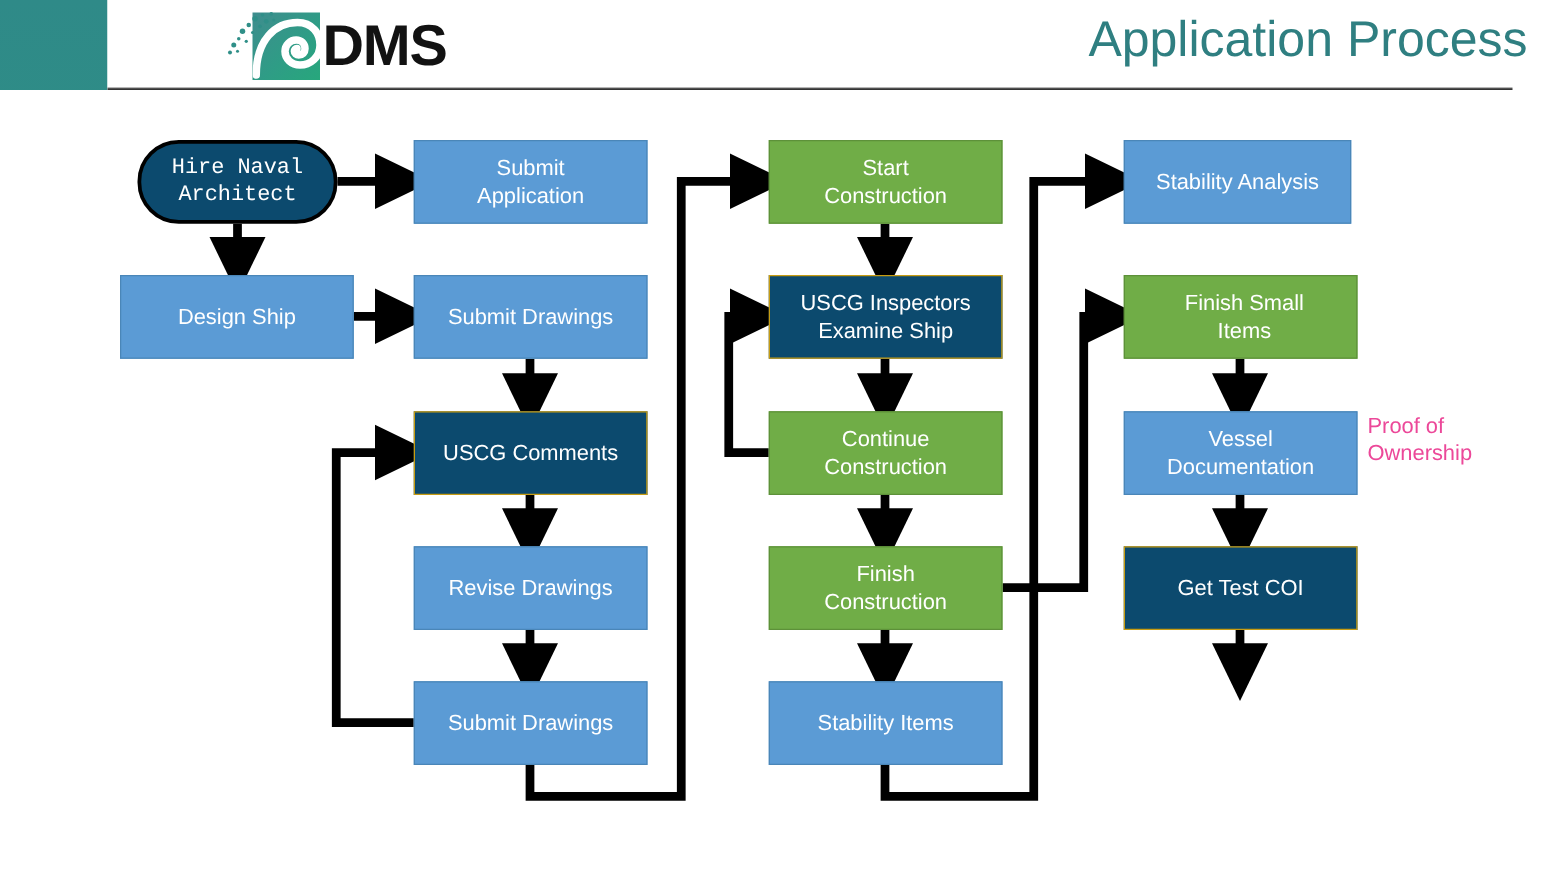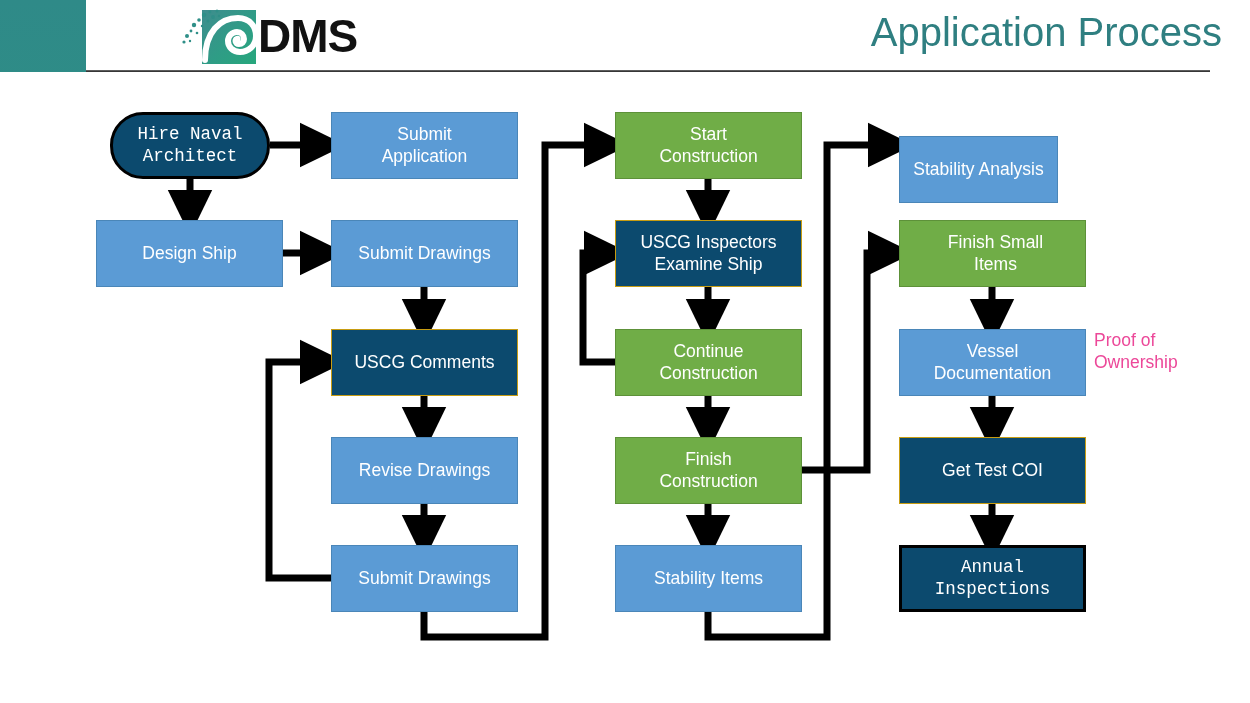--- a/index.html
+++ b/index.html
@@ -200,36 +200,33 @@
       </div>
 
     <div class="node n-green" style="left:615px;top:365px;width:187px;height:67px;">
         <span>Finish<br>Construction</span>
       </div>
 
     <div class="node n-blue" style="left:615px;top:473px;width:187px;height:67px;">
         <span>Stability Items</span>
       </div>
 
-    <div class="node n-blue" style="left:899px;top:40px;width:159px;height:67px;margin-top:24px;">
+    <div class="node n-blue" style="left:899px;top:40px;width:182px;height:67px;">
         <span>Stability Analysis</span>
       </div>
 
     <div class="node n-green" style="left:899px;top:148px;width:187px;height:67px;padding-left:12px;">
         <span>Finish Small<br>Items</span>
       </div>
 
     <div class="node n-blue" style="left:899px;top:257px;width:187px;height:67px;">
         <span>Vessel<br>Documentation</span>
       </div>
 
     <div class="node n-gold" style="left:899px;top:365px;width:187px;height:67px;">
         <span>Get Test COI</span>
       </div>
 
-    <div class="node n-purple" style="left:899px;top:473px;width:187px;height:67px;">
-        <span>Annual<br>Inspections</span>
-      </div>
 
     <div class="plain-label" style="left:1094px;top:258px;"><span>Proof of<br>Ownership</span></div>
 
   </div>
 </div>
 
 </body></html>

